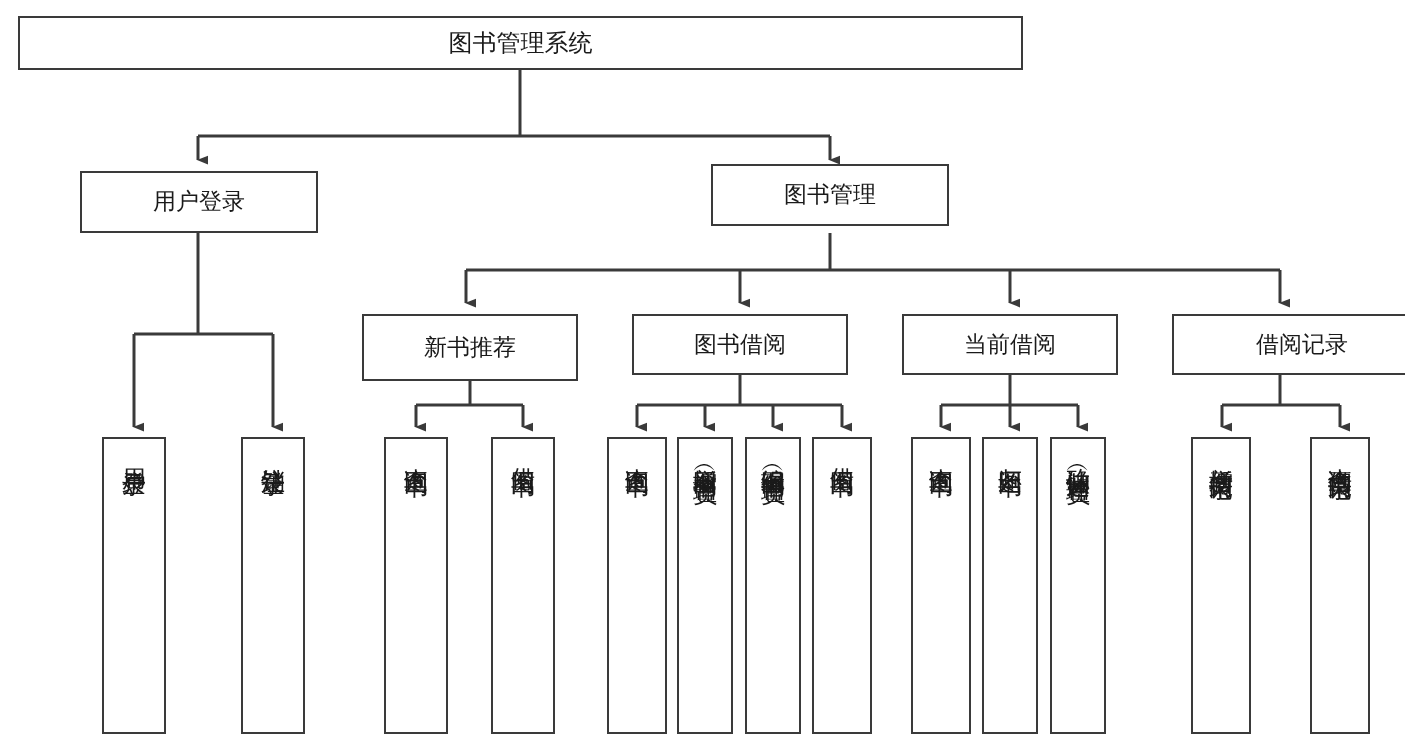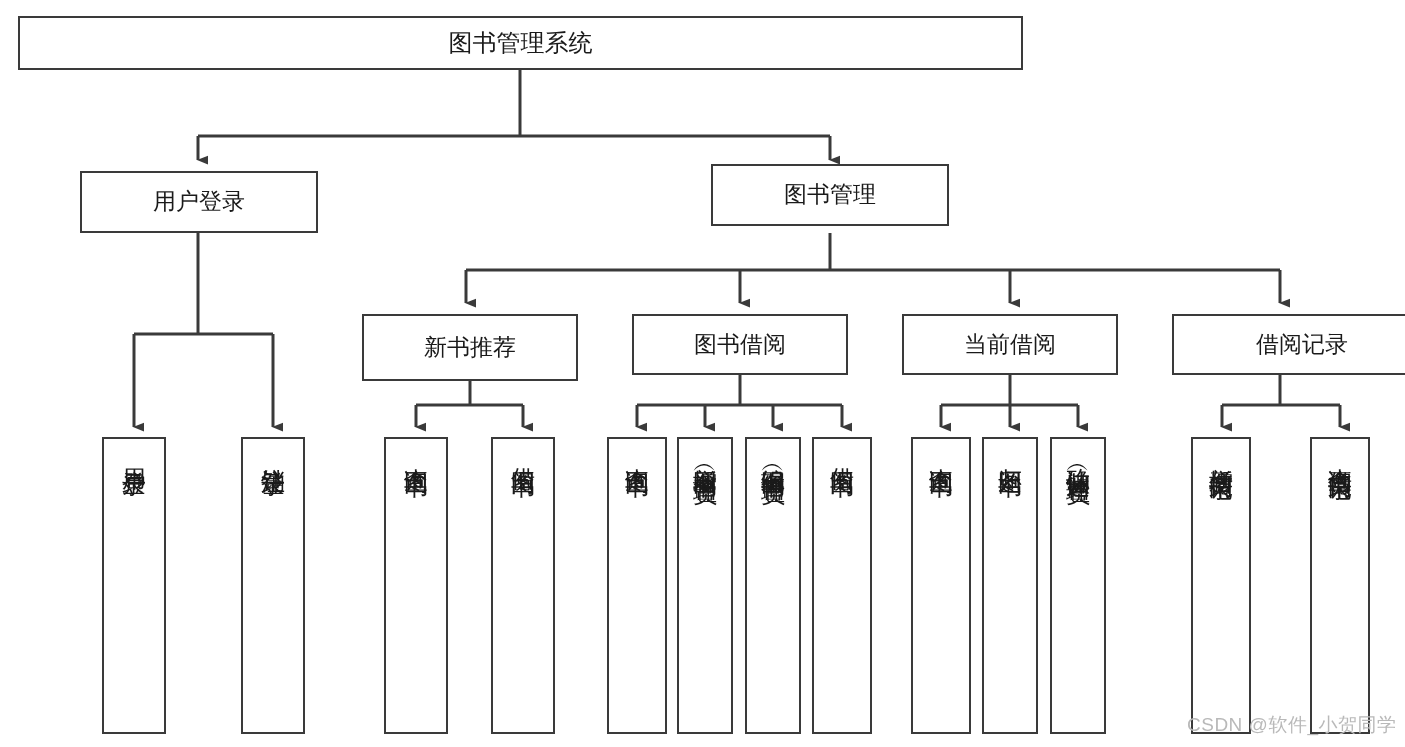--- a/index.html
+++ b/index.html
@@ -185,15 +185,14 @@
     <span class="lbl">确认归还（管理员）</span>
   </div>
 
   <div class="node v" style="left:1191px;top:437px;width:60px;height:297px;">
     <span class="lbl">新增借阅记录</span>
   </div>
   <div class="node v" style="left:1310px;top:437px;width:60px;height:297px;">
     <span class="lbl">查询借阅记录</span>
   </div>
 
-  <div id="watermark">CSDN @软件_小贺同学</div>
 
 </div>
 
 </body></html>

